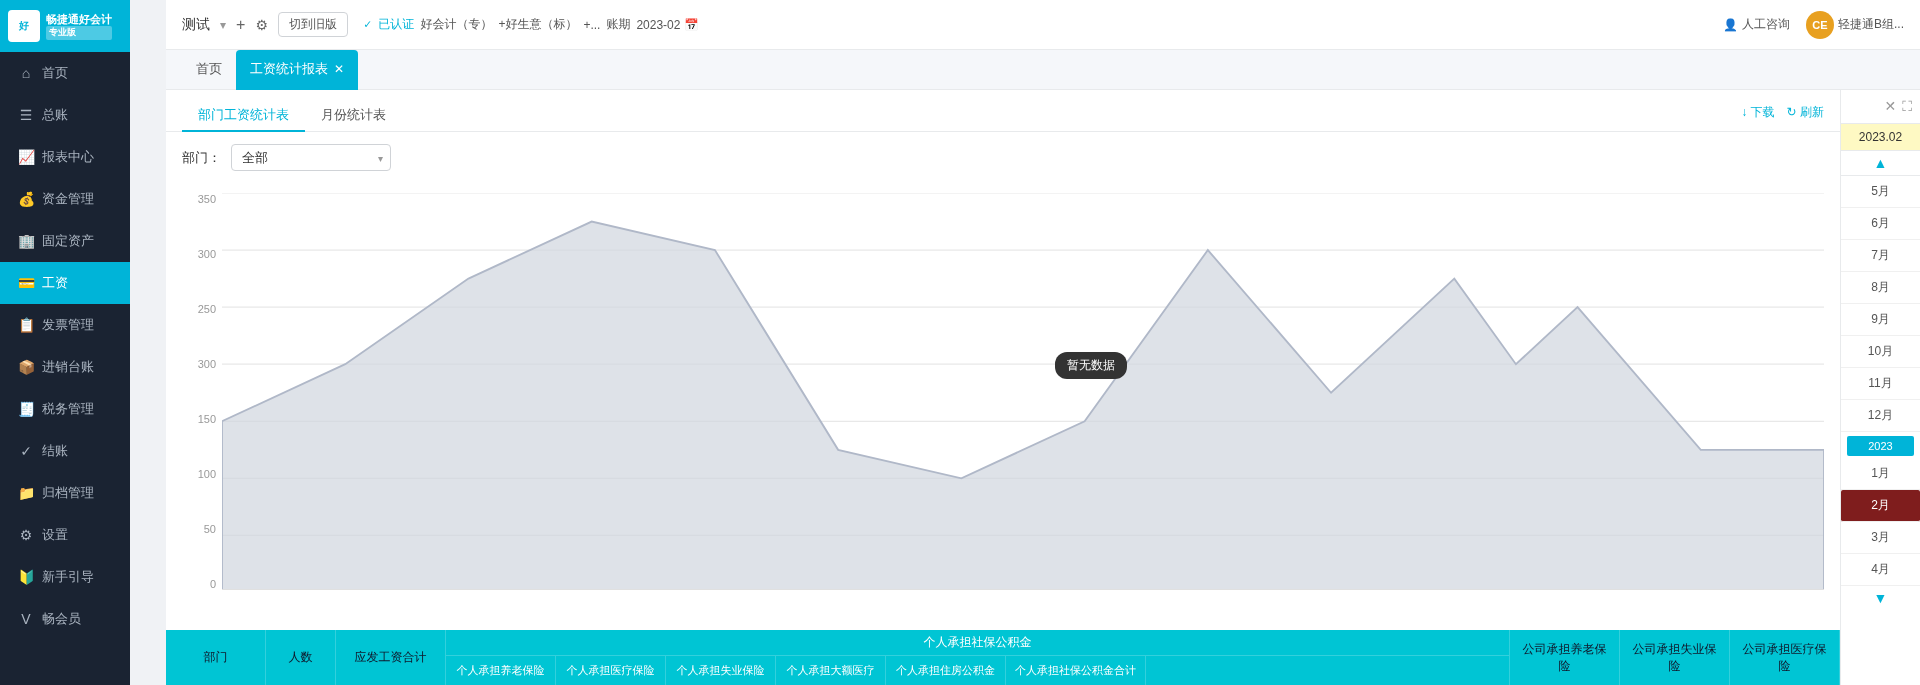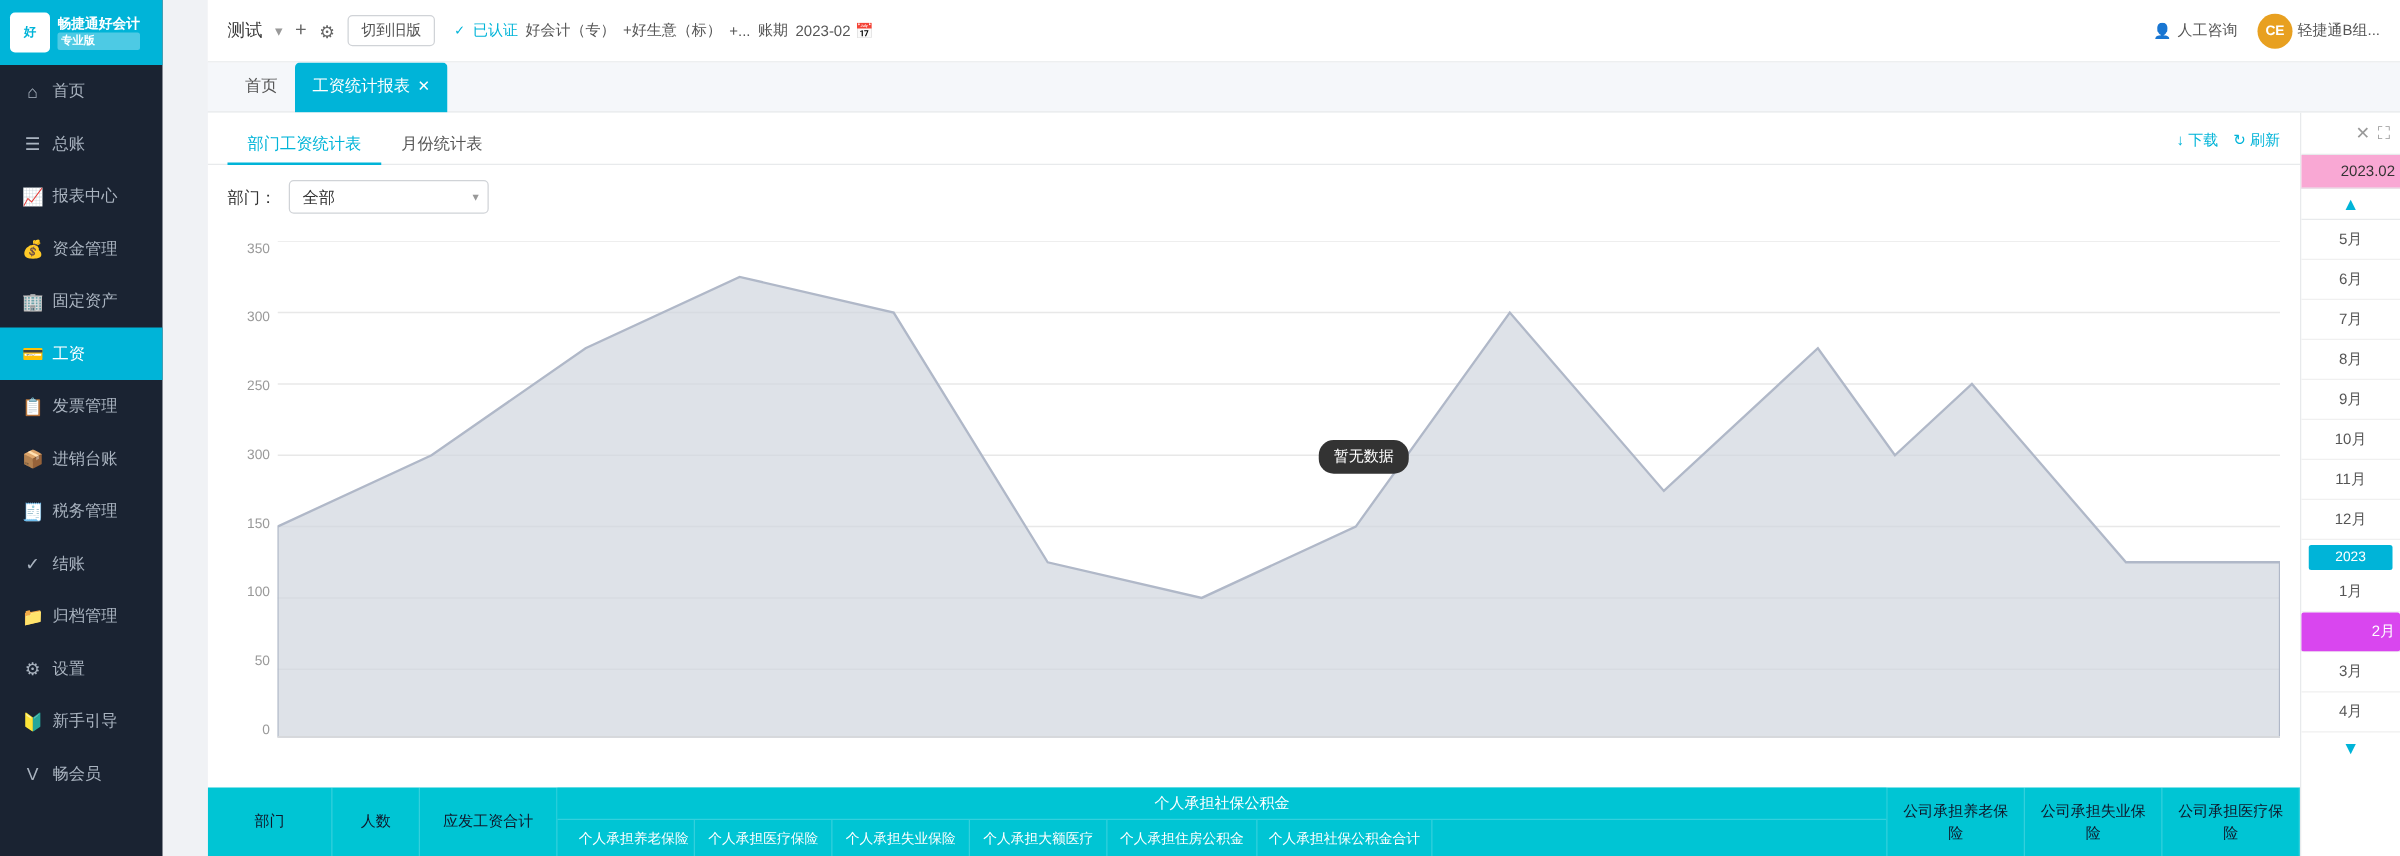--- a/index.html
+++ b/index.html
@@ -314,43 +314,43 @@
     }
     .right-panel-close {
       display: flex;
       justify-content: flex-end;
       gap: 6px;
       padding: 8px;
       border-bottom: 1px solid #e8eaec;
     }
     .right-panel-close-btn { cursor: pointer; color: #999; font-size: 14px; }
     .right-panel-year-label {
-      background: #f9a8d4;
-      text-align: right;
+      background: #fef9c3;
+      text-align: center;
       padding: 6px 4px;
       font-size: 12px;
       color: #333;
       border-bottom: 1px solid #e8eaec;
     }
     .right-panel-nav {
       display: flex;
       justify-content: center;
       padding: 4px;
       border-bottom: 1px solid #e8eaec;
     }
     .right-panel-nav-btn { cursor: pointer; color: #00b4d8; font-size: 14px; }
     .month-item {
       padding: 7px 4px;
       text-align: center;
       font-size: 12px;
       color: #555;
       cursor: pointer;
       border-bottom: 1px solid #f0f0f0;
     }
-    .month-item.active { background: #d946ef; color: white; border-radius: 2px; text-align: right; }
+    .month-item.active { background: #7f1d1d; color: white; border-radius: 2px; }
     .right-panel-year-badge {
       background: #00b4d8;
       color: white;
       text-align: center;
       padding: 4px;
       font-size: 11px;
       margin: 4px 6px 2px;
       border-radius: 2px;
     }
     .right-panel-nav-bottom {
@@ -545,21 +545,21 @@
         <div class="table-col" style="width:70px;">
           <span>人数</span>
         </div>
         <div class="table-col" style="width:110px;">
           <span>应发工资合计</span>
         </div>
 
         <div class="table-group" style="flex:1;">
           <div class="table-group-header">个人承担社保公积金</div>
           <div class="table-group-cols">
-            <div class="table-group-col" style="width:110px;justify-content:flex-end;">
+            <div class="table-group-col" style="width:110px;">
               <span>个人承担养老保险</span>
             </div>
             <div class="table-group-col" style="width:110px;">
               <span>个人承担医疗保险</span>
             </div>
             <div class="table-group-col" style="width:110px;">
               <span>个人承担失业保险</span>
             </div>
             <div class="table-group-col" style="width:110px;">
               <span>个人承担大额医疗</span>

